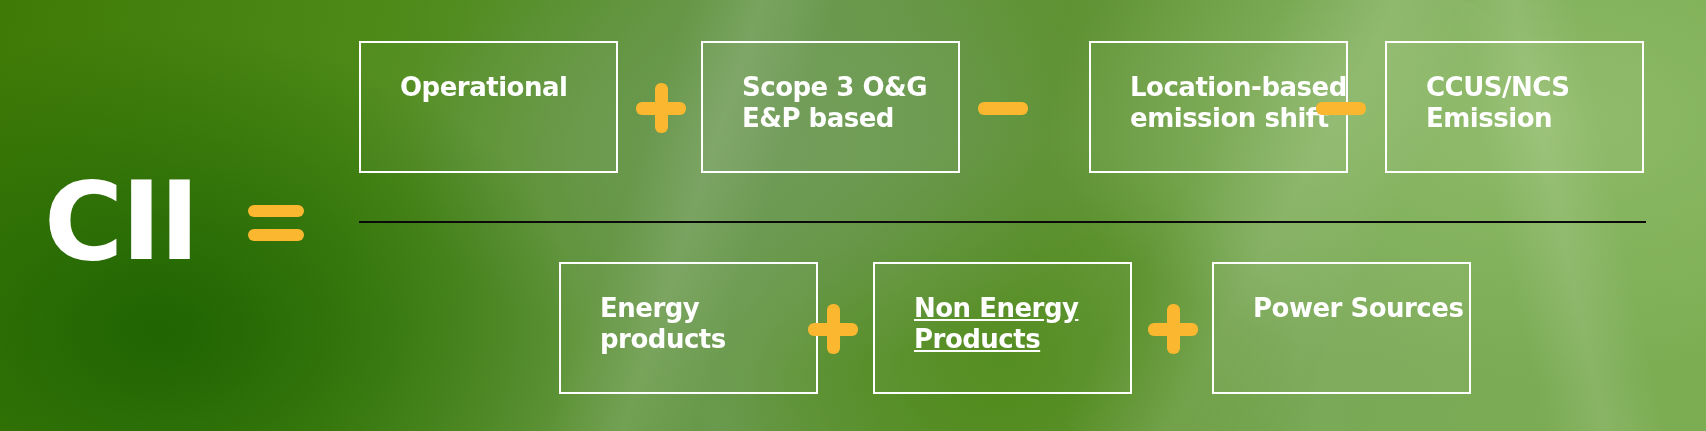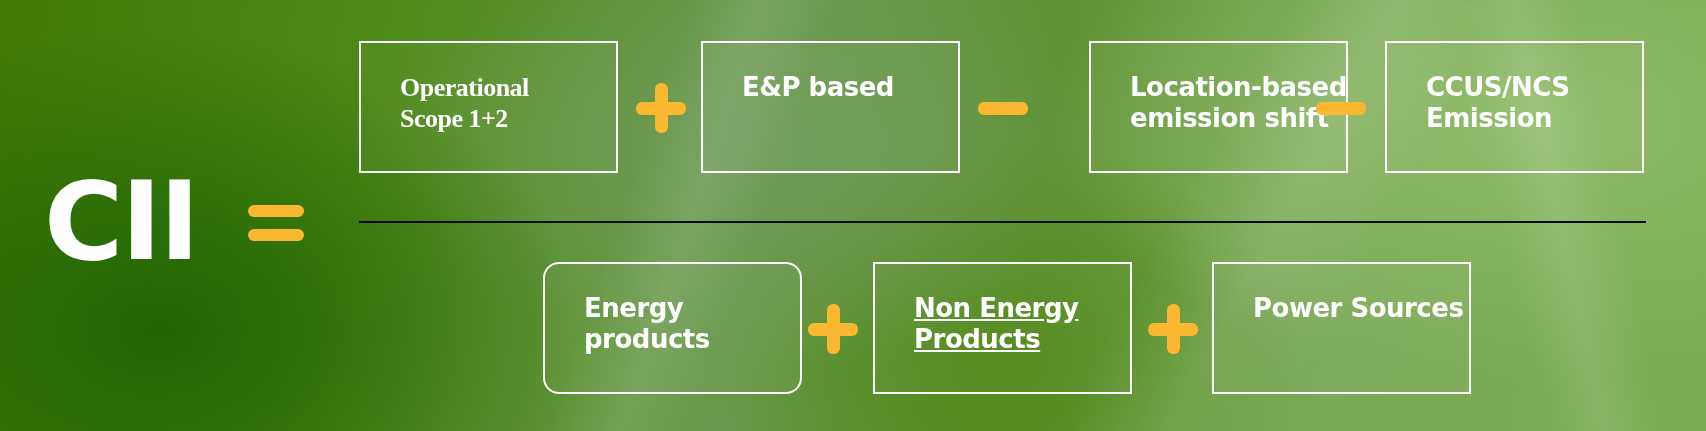--- a/index.html
+++ b/index.html
@@ -58,31 +58,31 @@
 <div>
 
   <div class="cii">CII</div>
 
   <div class="equals">
     <div class="bar" style="top:0;"></div>
     <div class="bar" style="top:24px;"></div>
   </div>
 
   <div>
-    <div class="box" style="left:359px;top:41px;font-family:Liberation Serif, serif;">
+    <div class="box" style="left:359px;top:41px;">
       <span>Operational</span>
-      <span>Scope 1+2</span>
     </div>
 
     <div class="op plus" style="left:636px;top:83px;">
       <div class="h"></div>
         <div class="v"></div>
     </div>
 
     <div class="box" style="left:701px;top:41px;">
+      <span>Scope 3 O&amp;G</span>
       <span>E&amp;P based</span>
     </div>
 
     <div class="op minus" style="left:978px;top:102px;"></div>
 
     <div class="box" style="left:1043px;top:41px;margin-left:46px;">
       <span>Location-based</span>
       <span>emission shift</span>
     </div>
 
@@ -90,21 +90,21 @@
 
     <div class="box" style="left:1385px;top:41px;">
       <span>CCUS/NCS</span>
       <span>Emission</span>
     </div>
   </div>
 
   <div class="fraction-line"></div>
 
   <div>
-    <div class="box" style="left:543px;top:262px;border-radius:16px;">
+    <div class="box" style="left:559px;top:262px;">
       <span>Energy</span>
       <span>products</span>
     </div>
 
     <div class="op plus" style="left:808px;top:304px;">
       <div class="h"></div>
         <div class="v"></div>
     </div>
 
     <div class="box" style="left:873px;top:262px;text-decoration:underline;">

